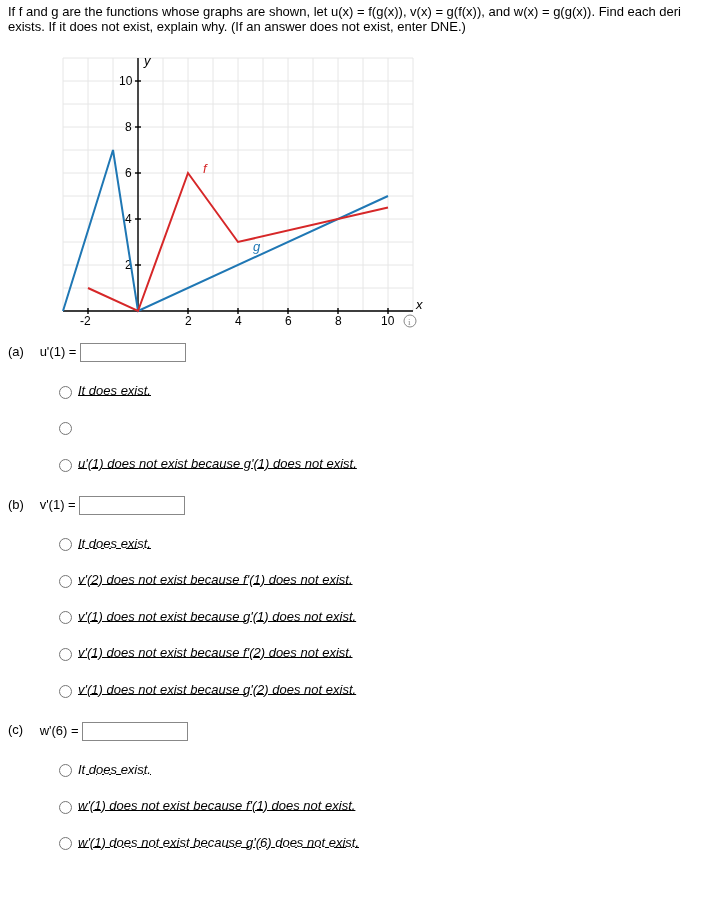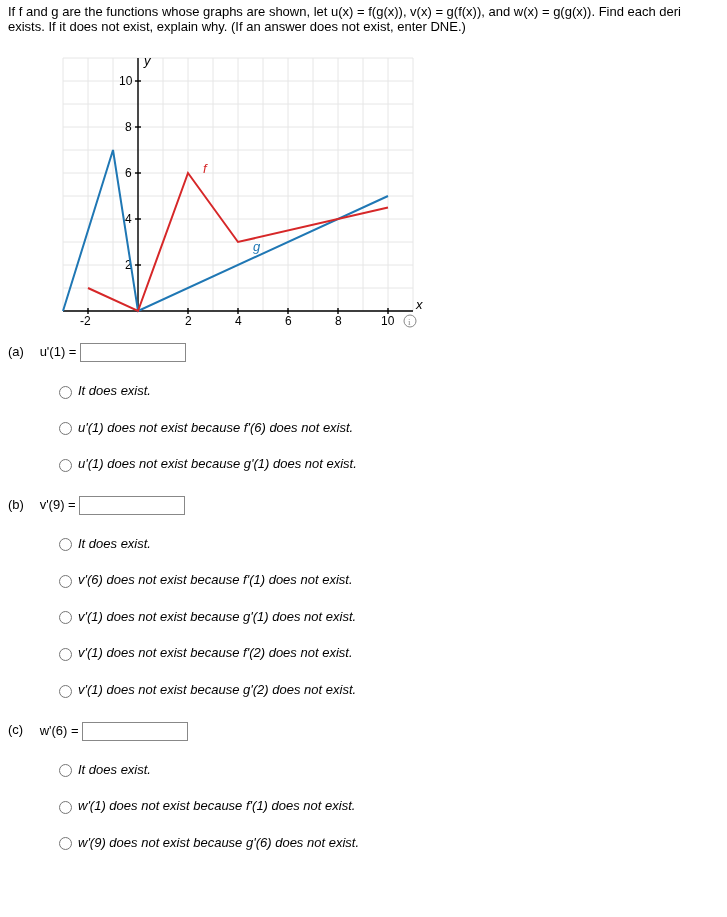--- a/index.html
+++ b/index.html
@@ -34,20 +34,21 @@
     height: 17px;
     padding: 0 2px;
     vertical-align: middle;
     font-size: 12px;
   }
   .options {
     margin: 6px 0 0 46px;
   }
   .opt-row {
     margin: 20px 0;
+    text-decoration: underline;
   }
   .opt-row input[type=radio] {
     vertical-align: middle;
     margin-right: 6px;
   }
   .opt-row span {
     vertical-align: middle;
   }
   .ital { font-style: italic; }
 </style>
@@ -142,40 +143,40 @@
     </g>
   </svg>
 </div>
 
 <div class="part">
   <span class="part-label">(a)</span>
   <span class="deriv-label">u'(1) =</span>
   <input class="answer" type="text" value="" style="">
   <div class="options">
     <div class="opt-row"><input type="radio" name="pa" style=""><span class="ital">It does exist.</span></div>
-    <div class="opt-row"><input type="radio" name="pa" style=""><span class="ital">u'(1) does not exist because f'(6) does not exist.</span></div>
+    <div class="opt-row"><input type="radio" name="pa" style=""></div>
     <div class="opt-row"><input type="radio" name="pa" style=""><span class="ital">u'(1) does not exist because g'(1) does not exist.</span></div>
   </div>
 </div>
 
 <div class="part">
   <span class="part-label">(b)</span>
-  <span class="deriv-label">v'(9) =</span>
+  <span class="deriv-label">v'(1) =</span>
   <input class="answer" type="text" value="" style="">
   <div class="options">
     <div class="opt-row"><input type="radio" name="pb" style=""><span class="ital">It does exist.</span></div>
-    <div class="opt-row"><input type="radio" name="pb" style=""><span class="ital">v'(6) does not exist because f'(1) does not exist.</span></div>
+    <div class="opt-row"><input type="radio" name="pb" style=""><span class="ital">v'(2) does not exist because f'(1) does not exist.</span></div>
     <div class="opt-row"><input type="radio" name="pb" style=""><span class="ital">v'(1) does not exist because g'(1) does not exist.</span></div>
     <div class="opt-row"><input type="radio" name="pb" style=""><span class="ital">v'(1) does not exist because f'(2) does not exist.</span></div>
     <div class="opt-row"><input type="radio" name="pb" style=""><span class="ital">v'(1) does not exist because g'(2) does not exist.</span></div>
   </div>
 </div>
 
 <div class="part">
   <span class="part-label">(c)</span>
   <span class="deriv-label">w'(6) =</span>
   <input class="answer" type="text" value="" style="">
   <div class="options">
     <div class="opt-row"><input type="radio" name="pc" style=""><span class="ital">It does exist.</span></div>
     <div class="opt-row"><input type="radio" name="pc" style=""><span class="ital">w'(1) does not exist because f'(1) does not exist.</span></div>
-    <div class="opt-row"><input type="radio" name="pc" style=""><span class="ital">w'(9) does not exist because g'(6) does not exist.</span></div>
+    <div class="opt-row"><input type="radio" name="pc" style=""><span class="ital">w'(1) does not exist because g'(6) does not exist.</span></div>
   </div>
 </div>
 
 </body></html>

